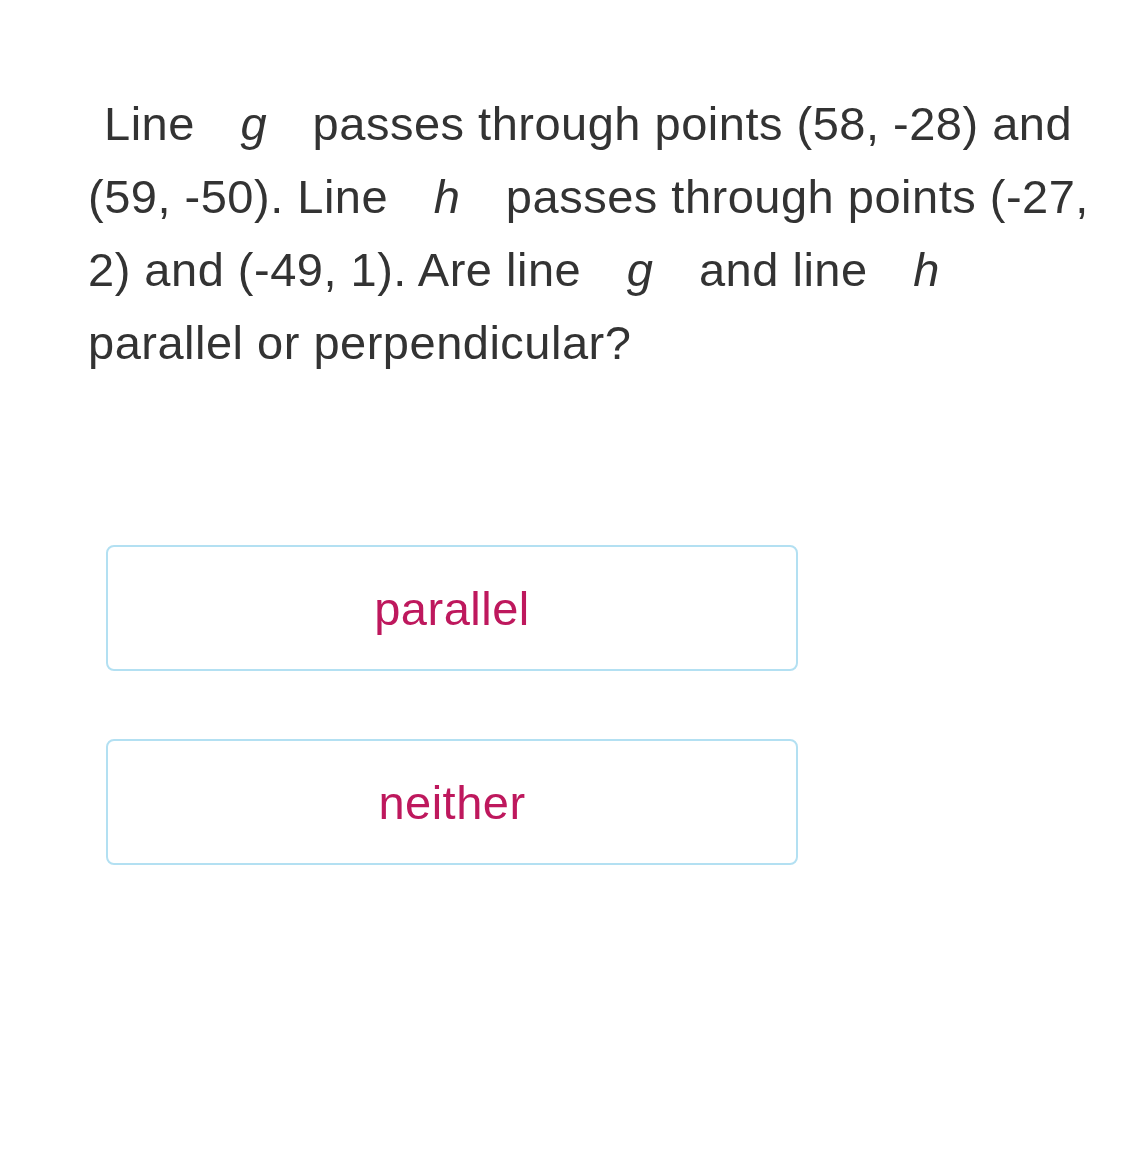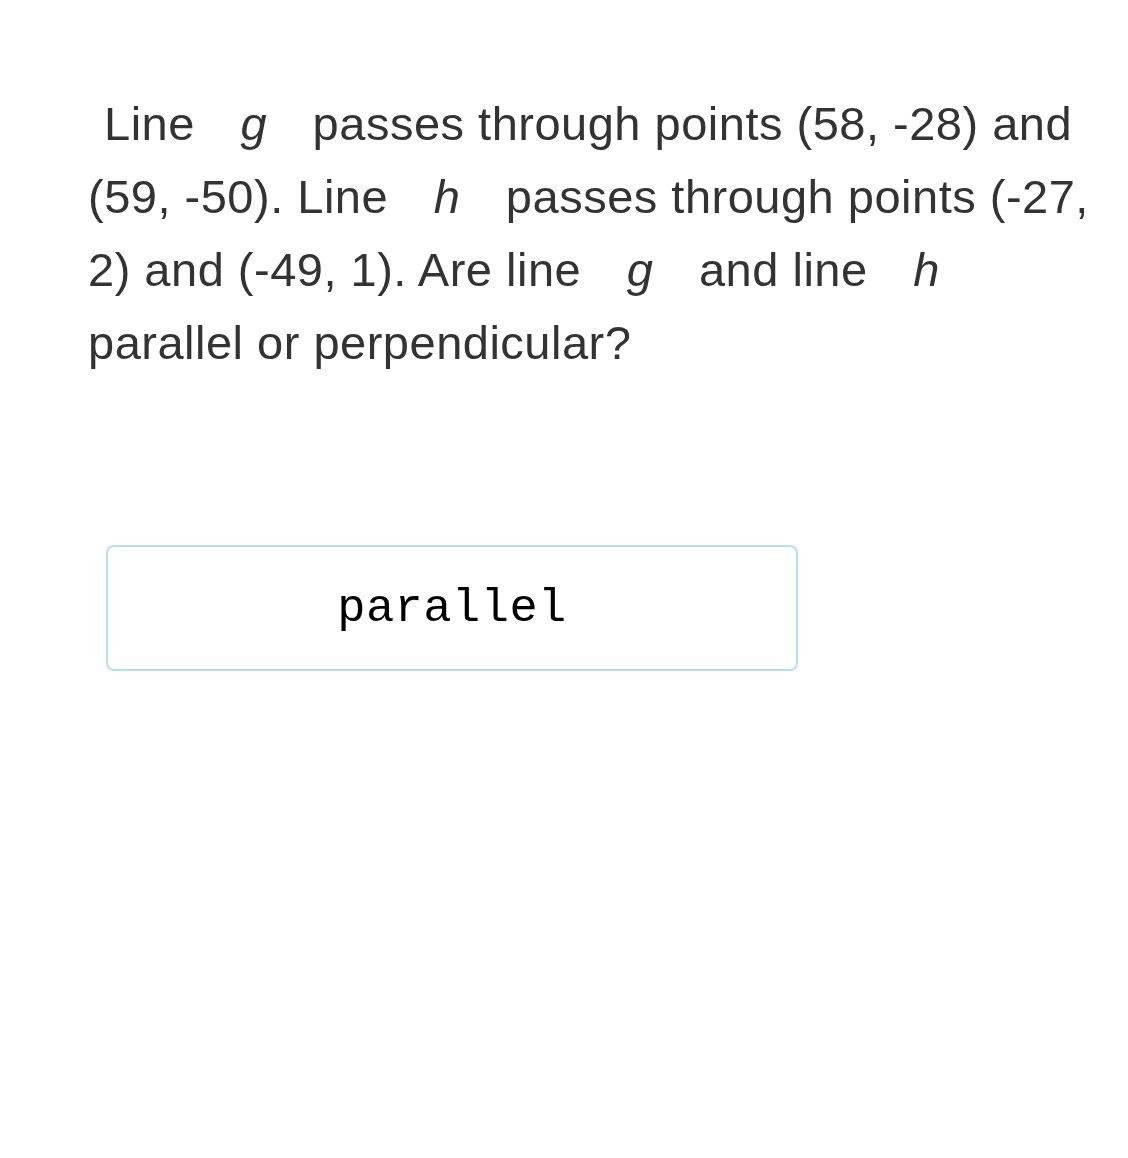--- a/index.html
+++ b/index.html
@@ -34,34 +34,37 @@
       gap: 36px;
       padding-left: 2px;
     }
     
     .option-button {
       width: 692px;
       height: 126px;
       background: #ffffff;
       border: 2px solid #b3e0f2;
       border-radius: 8px;
-      font-family: Liberation Mono, monospace;
+      font-family: Liberation Sans, sans-serif;
       font-size: 47px;
-      color: #000000;
+      color: #be185d;
       cursor: pointer;
       display: flex;
       align-items: center;
       justify-content: center;
       letter-spacing: 0.5px;
     }
   </style>
 </head>
 <body>
 
 <div class="question-text">
   <span>Line </span><span class="italic">g</span><span> passes through points (58, -28) and (59, -50). Line </span><span class="italic">h</span><span> passes through points (-27, 2) and (-49, 1). Are line </span><span class="italic">g</span><span> and line </span><span class="italic">h</span><span> parallel or perpendicular?</span>
 </div>
 
 <div class="options">
   <button class="option-button">
     <span>parallel</span>
   </button>
+  <button class="option-button">
+    <span>neither</span>
+  </button>
 </div>
 
 </body></html>

